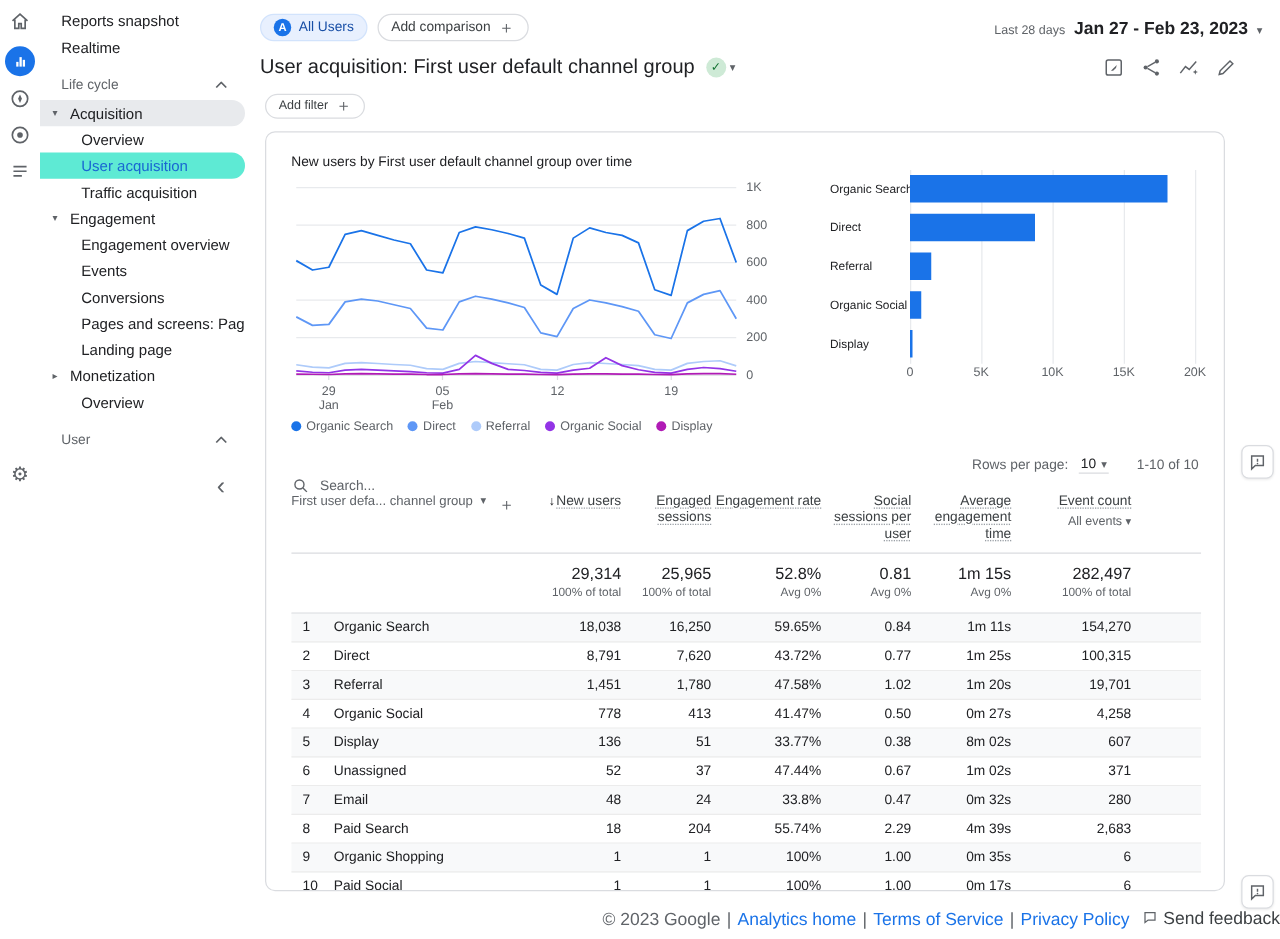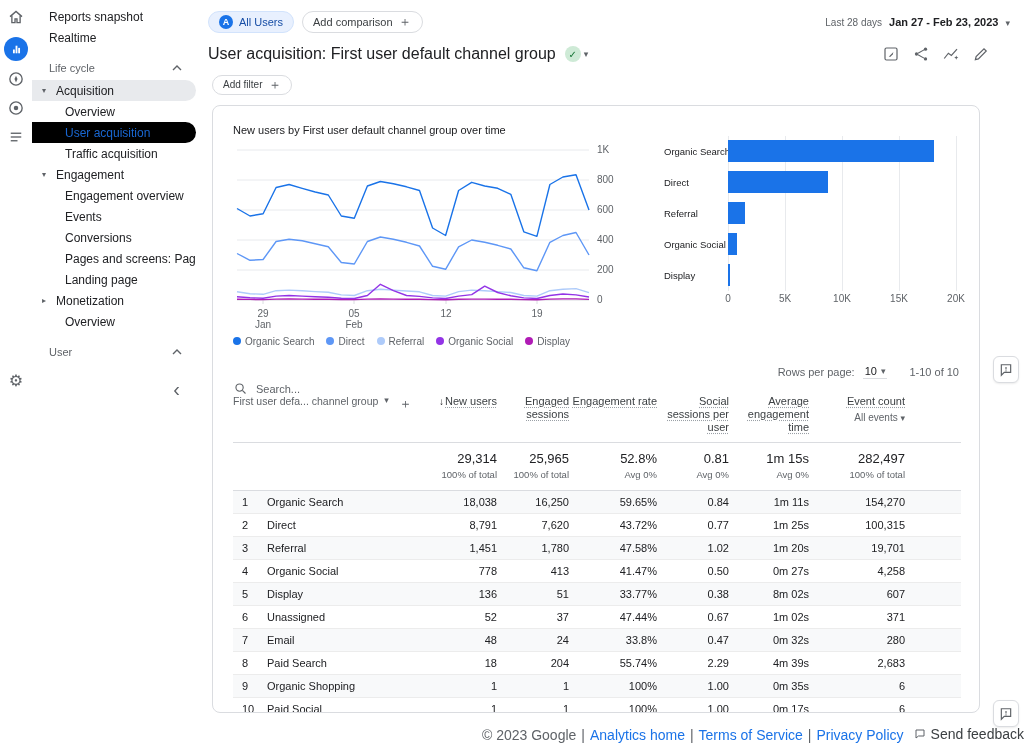--- a/index.html
+++ b/index.html
@@ -12,36 +12,36 @@
   .ricon{width:18px;height:18px;margin-bottom:11px;color:#5f6368;display:flex;align-items:center;justify-content:center;cursor:pointer;font-size:15px;line-height:1;}
   .active-circle{width:24px;height:24px;border-radius:50%;background:#1a73e8;display:flex;align-items:center;justify-content:center;margin-bottom:9px;cursor:pointer;}
   .gear{position:absolute;top:372px;left:7px;font-size:16px;}
 
   
   .sidenav{width:164px;flex:none;padding-top:6px;font-size:12px;position:relative;background:#fff;}
   .nav-item{height:21px;display:flex;align-items:center;padding-left:17px;color:#202124;cursor:pointer;border-radius:0 16px 16px 0;white-space:nowrap;}
   .nav-item.child{padding-left:33px;}
   .nav-item.parent{padding-left:24px;position:relative;}
   .nav-item .tri{position:absolute;left:10px;font-size:8px;color:#5f6368;}
-  .nav-item.selected{background:#000000;color:#1967d2;}
+  .nav-item.selected{background:#5eead4;color:#1967d2;}
   .nav-item.expanded-bg{background:#e8eaed;}
   .nav-section{height:24px;display:flex;align-items:center;justify-content:space-between;padding:0 14px 0 17px;color:#5f6368;font-size:11px;margin-top:8px;cursor:pointer;}
   .nav-collapse{margin-top:16px;text-align:right;padding-right:16px;font-size:20px;color:#5f6368;cursor:pointer;line-height:18px;}
 
   
   .main{flex:1;position:relative;padding-top:10px;background:#fff;}
   .topbar{display:flex;align-items:center;height:24px;padding:0 14px 0 12px;}
   .chip{height:22px;display:inline-flex;align-items:center;gap:6px;font-size:11px;padding:0 10px;border-radius:12px;cursor:pointer;}
   .chip-users{background:#e8f0fe;color:#174ea6;border:1px solid #d2e3fc;}
   .avatar{width:14px;height:14px;border-radius:50%;background:#1a73e8;color:#fff;font-size:9px;font-weight:bold;display:inline-flex;align-items:center;justify-content:center;}
   .chip-add{background:#fff;border:1px solid #dadce0;color:#3c4043;margin-left:8px;}
   .plus-ico{font-size:13px;color:#5f6368;}
   .datebox{margin-left:auto;display:flex;align-items:baseline;gap:7px;cursor:pointer;}
   .datebox .preset{font-size:10px;color:#5f6368;}
-  .datebox .range{font-size:11px;font-weight:bold;color:#202124;}
+  .datebox .range{font-size:14px;font-weight:bold;color:#202124;}
   .caret{font-size:9px;color:#5f6368;}
 
   .titlebar{display:flex;align-items:center;height:30px;padding:10px 34px 0 12px;}
   .title{font-size:16px;font-weight:400;color:#202124;margin-right:9px;white-space:nowrap;}
   .check-badge{width:16px;height:16px;border-radius:50%;background:#ceead6;color:#137333;font-size:10px;display:inline-flex;align-items:center;justify-content:center;cursor:pointer;margin-right:3px;}
   .title-caret{cursor:pointer;}
   .action-icons{margin-left:auto;display:flex;gap:12px;}
   .aicon{width:18px;height:18px;cursor:pointer;display:inline-flex;}
 
   .filterbar{padding:10px 0 0 16px;}

